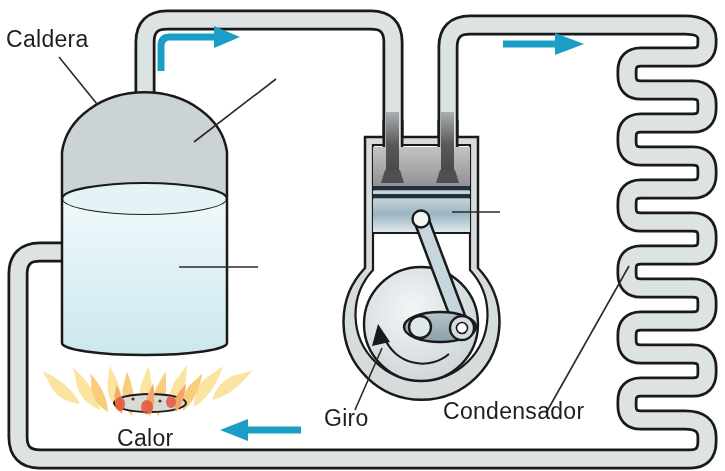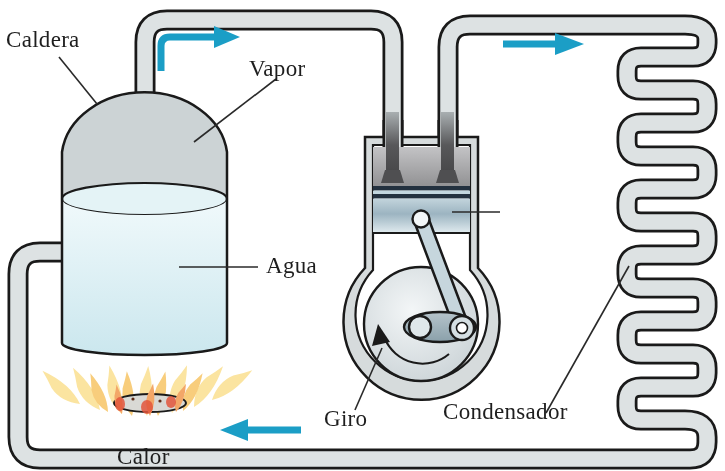--- a/index.html
+++ b/index.html
@@ -1,17 +1,17 @@
 <!DOCTYPE html>
 <html><head>
 <meta charset="utf-8">
 <style>
   html,body{margin:0;padding:0;background:#ffffff;}
   #stage{position:relative;width:725px;height:471px;overflow:hidden;background:#fff;
-         font-family:Liberation Serif, serif;}
+         font-family:Liberation Sans, sans-serif;}
   #stage svg{position:absolute;left:0;top:0;}
   .label{position:absolute;color:#1e1e1e;font-size:23px;line-height:1.1;letter-spacing:.3px;white-space:nowrap;}
 </style>
 </head>
 <body>
 
 <div id="stage">
 <svg width="725" height="471" viewBox="0 0 725 471">
   <defs>
     <linearGradient id="waterGrad" x1="0" y1="0" x2="0" y2="1">
@@ -159,18 +159,16 @@
       <polygon points="555,33 555,55 584,44" fill="#1b9ec6"></polygon>
     </g>
     <g>
       <line x1="301" y1="430" x2="247" y2="430" stroke="#1b9ec6" stroke-width="7"></line>
       <polygon points="248,419 248,441 220,430" fill="#1b9ec6"></polygon>
     </g>
   </g>
 </svg>
 
 <div class="label" style="left:6px;top:27px">Caldera</div>
-<div class="label" style="left:249px;top:56px">Vapor</div>
-<div class="label" style="left:266px;top:253px">Agua</div>
-<div class="label" style="left:117px;top:444px">Calor</div>
+<div class="label" style="left:117px;top:426px">Calor</div>
 <div class="label" style="left:324px;top:406px">Giro</div>
 <div class="label" style="left:443px;top:399px">Condensador</div>
 </div>
 
 </body></html>

